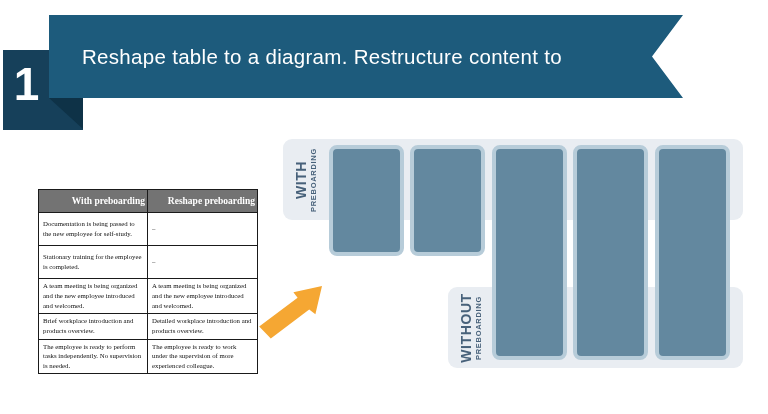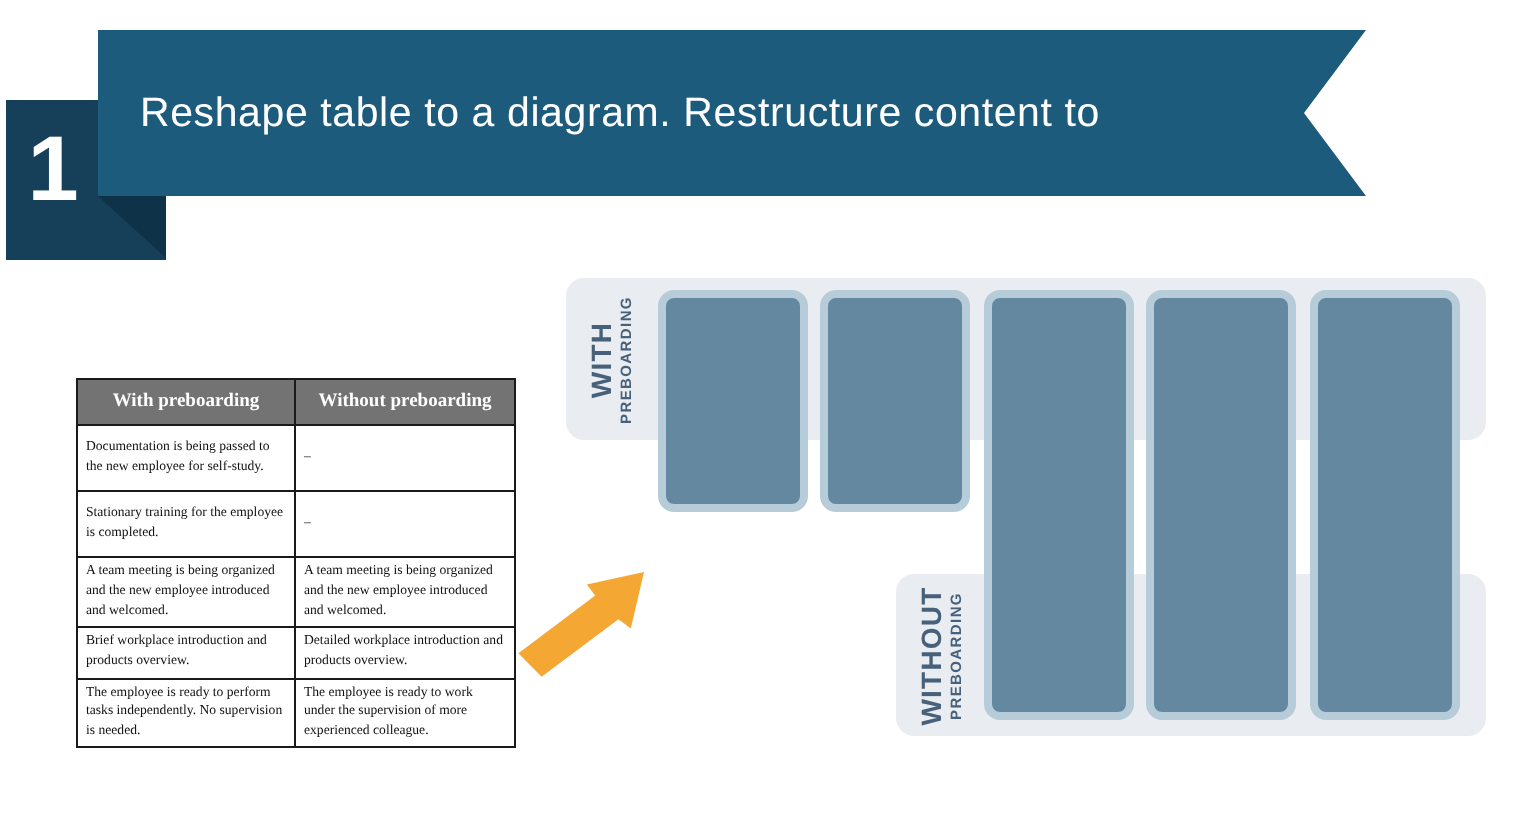--- a/index.html
+++ b/index.html
@@ -21,31 +21,31 @@
     position:absolute; left:49px; top:98px; width:34px; height:31px;
     background:#0E3247; clip-path:polygon(0 0, 100% 0, 100% 100%);
   }
   .banner {
     position:absolute; left:49px; top:15px; width:634px; height:83px;
     background:#1D5B7C; color:#ffffff;
     clip-path:polygon(0 0, 100% 0, calc(100% - 31px) 50%, 100% 100%, 0 100%);
     display:flex; flex-direction:column; justify-content:center;
     padding-left:21px; box-sizing:border-box;
   }
-  .banner-line { font-size:20.5px; line-height:27px; letter-spacing:0.3px; white-space:nowrap; }
+  .banner-line { font-size:20.5px; line-height:27px; letter-spacing:0.3px; white-space:nowrap;margin-left:12px; }
 
   
   .cmp-table {
     position:absolute; left:38px; top:189px; width:219px;
     border-collapse:collapse; font-family:"Liberation Serif", serif;
     table-layout:fixed;
   }
   .cmp-table th {
     background:#737373; color:#ffffff; font-size:9.5px; font-weight:bold;
-    border:1px solid #1a1a1a; height:22px; text-align:center; padding:0 2px;
+    border:1px solid #1a1a1a; height:22px; text-align:right; padding:0 2px;
   }
   .cmp-table td {
     border:1px solid #1a1a1a; font-size:6.8px; line-height:1.45;
     padding:2px 5px 2px 4px; vertical-align:middle; color:#111;
   }
   .cmp-table col.c1 { width:109px; }
   .cmp-table col.c2 { width:110px; }
   .cmp-table tr.r1 td { height:28px; }
   .cmp-table tr.r2 td { height:28px; }
   .cmp-table tr.r3 td { height:26px; }
@@ -97,21 +97,21 @@
   </div>
 
   <table class="cmp-table">
     <colgroup>
         <col class="c1">
         <col class="c2">
       </colgroup>
     <tbody>
         <tr>
       <th>With preboarding</th>
-      <th>Without preboarding</th>
+      <th>Reshape preboarding</th>
     </tr>
     <tr class="r1">
       <td>Documentation is being passed to the new employee for self-study.</td>
       <td>–</td>
     </tr>
     <tr class="r2">
       <td>Stationary training for the employee is completed.</td>
       <td>–</td>
     </tr>
     <tr class="r3">

